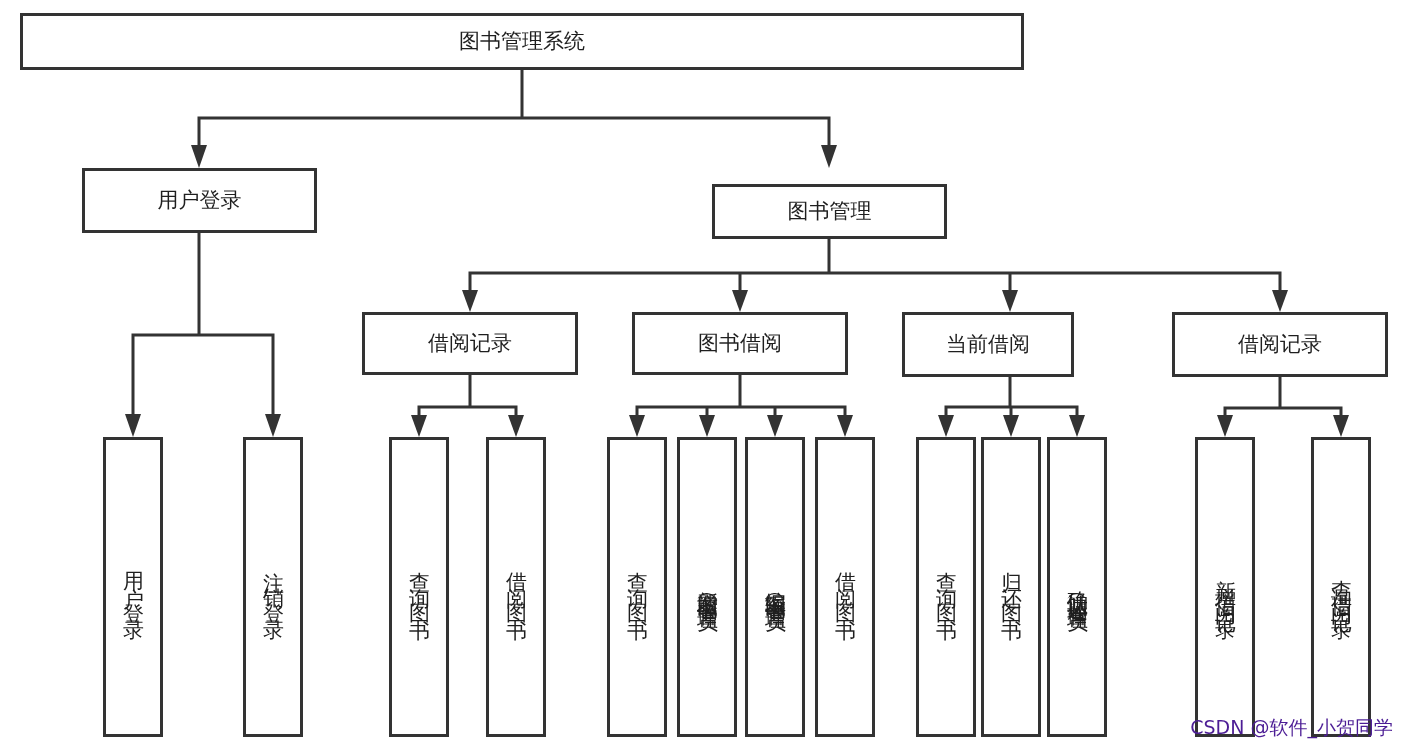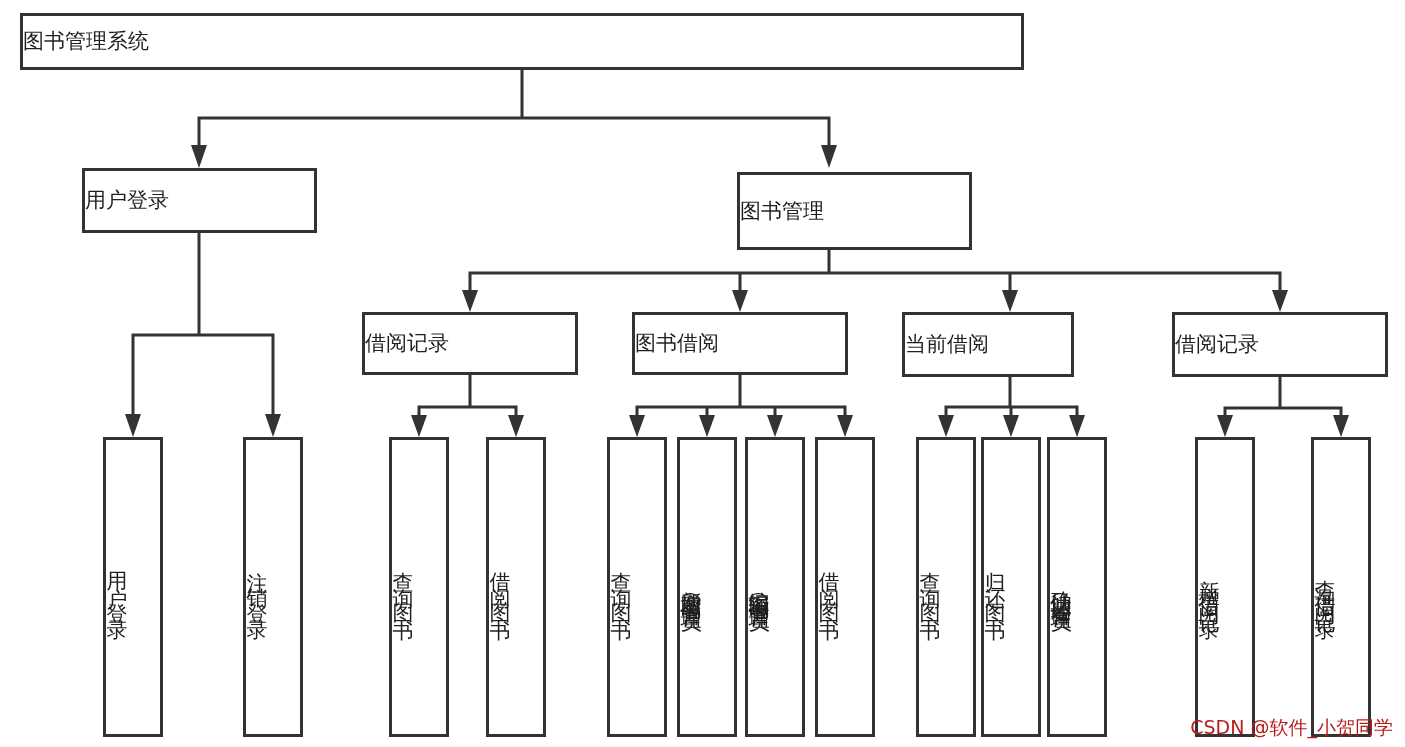--- a/index.html
+++ b/index.html
@@ -22,21 +22,21 @@
     height: 747px;
     z-index: 0;
   }
   .node {
     position: absolute;
     box-sizing: border-box;
     border: 3px solid #333333;
     background: #ffffff;
     display: flex;
     align-items: center;
-    justify-content: flex-start;
+    justify-content: center;
     z-index: 1;
   }
   .node .lbl {
     color: #1f1f1f;
     font-size: 21px;
     line-height: 1;
     white-space: nowrap;
   }
   .leaf .lbl {
     writing-mode: vertical-rl;
@@ -44,21 +44,21 @@
     white-space: normal;
   }
   .ls-wide  .lbl { letter-spacing: 16px; }
   .ls-mid   .lbl { letter-spacing: 8px;  }
   .ls-tight .lbl { letter-spacing: 3px;  }
   .watermark {
     position: absolute;
     right: 12px;
     bottom: 6px;
     font-size: 19px;
-    color: #b91c1c;
+    color: #4c1d95;
     z-index: 3;
     pointer-events: none;
     white-space: nowrap;
     margin-top: 38px;
   }
 </style>
 </head>
 <body>
 
 <div class="canvas">
@@ -103,21 +103,21 @@
     </g>
   </svg>
 
   <div class="node" style="left:20px; top:13px; width:1004px; height:57px;">
     <span class="lbl">图书管理系统</span>
   </div>
 
   <div class="node" style="left:82px; top:168px; width:235px; height:65px;">
     <span class="lbl">用户登录</span>
   </div>
-  <div class="node" style="left:712px; top:172px; width:235px; height:78px;margin-left:25px;">
+  <div class="node" style="left:712px; top:184px; width:235px; height:55px;">
     <span class="lbl">图书管理</span>
   </div>
 
   <div class="node" style="left:362px; top:312px; width:216px; height:63px;">
     <span class="lbl">借阅记录</span>
   </div>
   <div class="node" style="left:632px; top:312px; width:216px; height:63px;">
     <span class="lbl">图书借阅</span>
   </div>
   <div class="node" style="left:902px; top:312px; width:172px; height:65px;">

